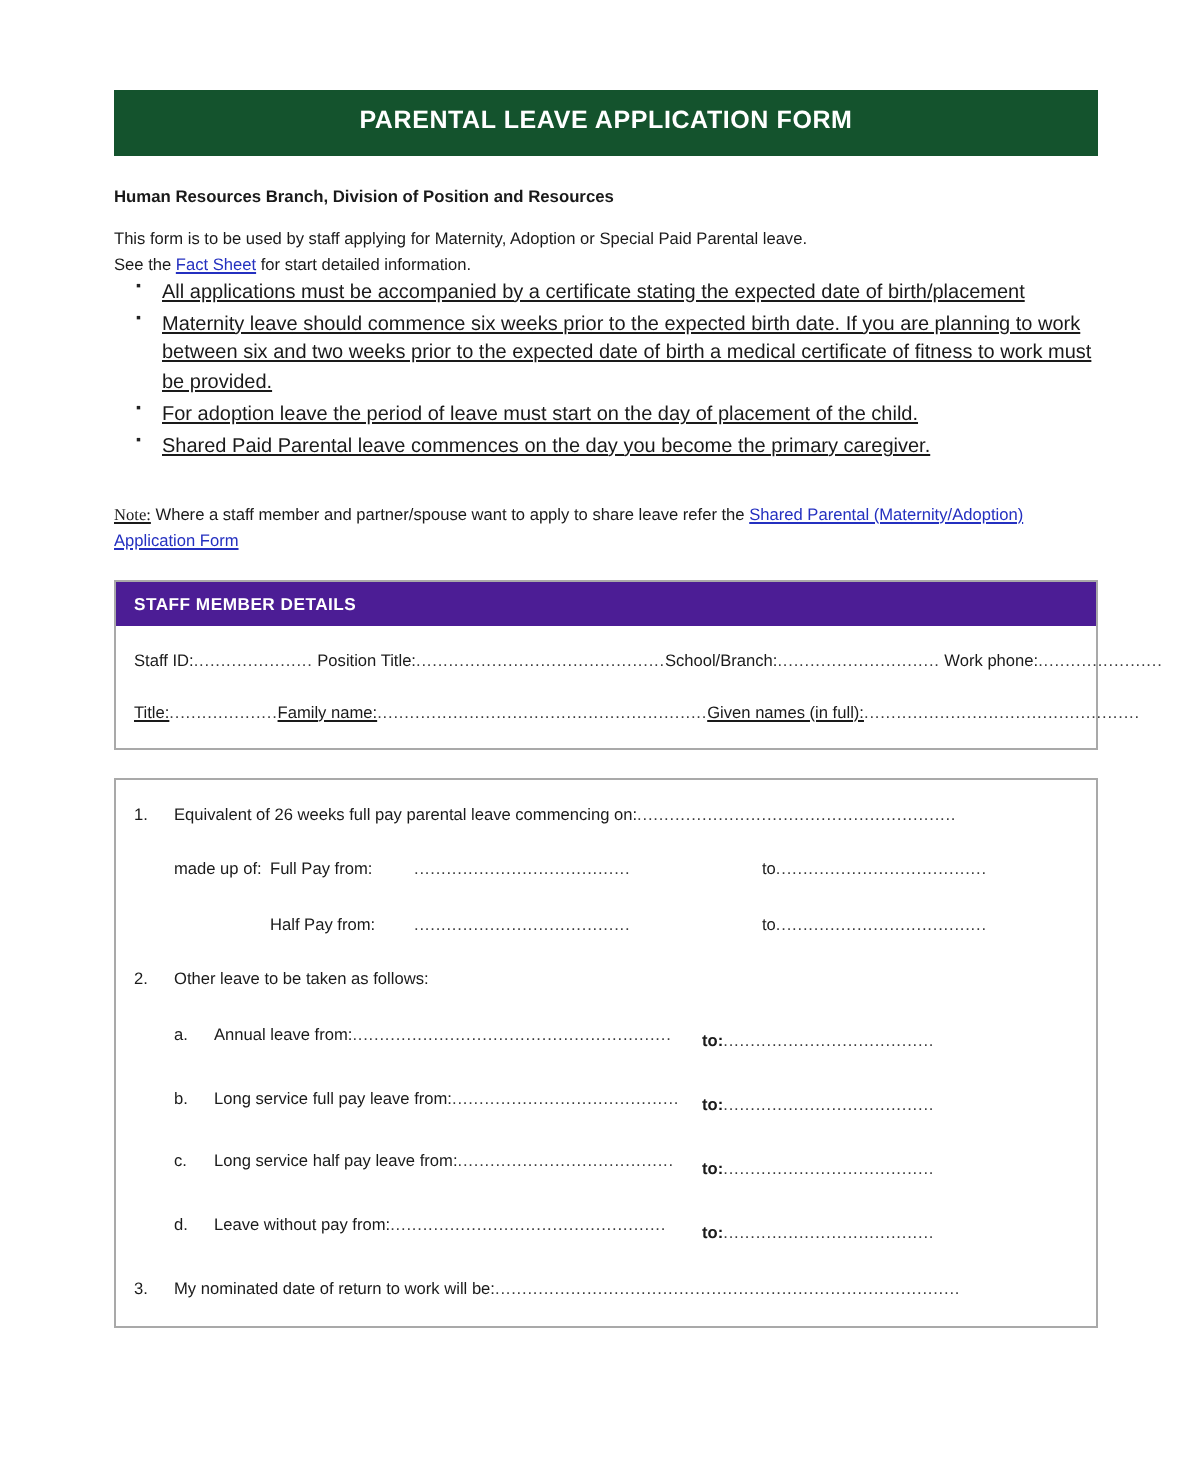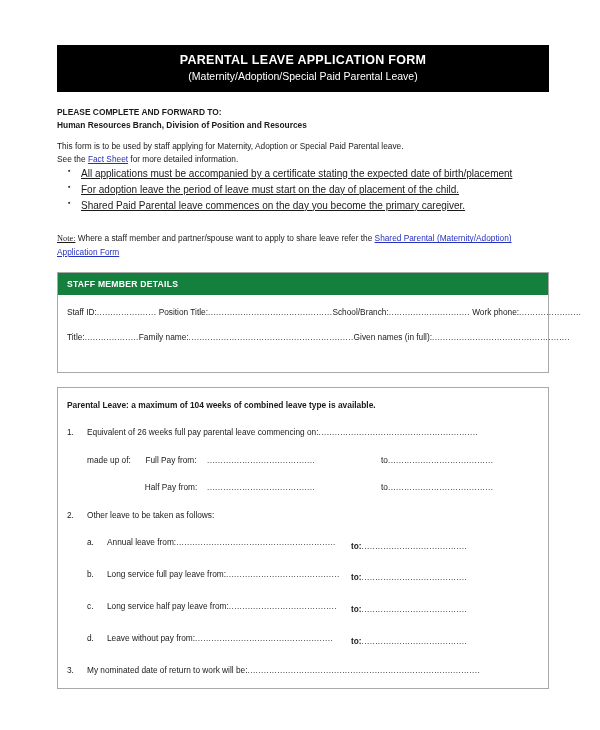--- a/index.html
+++ b/index.html
@@ -27,21 +27,21 @@
 
   .content {
     position: absolute;
     left: 57px;
     top: 45px;
     width: 492px;
   }
 
   
   .title-banner {
-    background: #000000;
+    background: #14532d;
     color: #ffffff;
     text-align: center;
     padding: 8px 4px 9px 4px;
     box-sizing: border-box;
   }
   .title-main {
     font-size: 12.5px;
     font-weight: bold;
     letter-spacing: 0.3px;
     line-height: 1.25;
@@ -101,21 +101,21 @@
     color: #222;
   }
 
   
   .section-box {
     border: 1px solid #a9a9a9;
     box-sizing: border-box;
     background: #ffffff;
   }
   .section-header {
-    background: #15803d;
+    background: #4c1d95;
     color: #ffffff;
     font-size: 8.6px;
     font-weight: bold;
     letter-spacing: 0.25px;
     padding: 6px 9px 6px 9px;
   }
   .section-body {
     padding: 11px 9px 10px 9px;
     font-size: 8.3px;
     line-height: 1.5;
@@ -129,21 +129,21 @@
     display: inline-block;
     vertical-align: bottom;
   }
 
   
   .staff-row {
     white-space: nowrap;
     font-size: 8.3px;
     margin-bottom: 13px;
   }
-  .staff-row:last-child { margin-bottom: 18px; }
+  .staff-row:last-child { margin-bottom: 2px; text-decoration: underline; }
 
   
   .sec2-intro {
     font-weight: bold;
     font-size: 8.4px;
     margin-bottom: 15px;
   }
   .num-item {
     position: relative;
     padding-left: 20px;
@@ -165,21 +165,20 @@
     margin-bottom: 15px;
     white-space: nowrap;
   }
   .sub-row .lead {
     display: inline-block;
     width: 48px;
   }
   .sub-row .lbl {
     display: inline-block;
     width: 72px;
-    text-align: center;
   }
   .sub-row .fill {
     display: inline-block;
     width: 126px;
     overflow: hidden;
   }
   .sub-row .to {
     display: inline-block;
     margin-left: 48px;
   }
@@ -210,32 +209,31 @@
   }
 </style>
 </head>
 <body>
 
 <div class="page">
   <div class="content">
 
     <div class="title-banner">
       <div class="title-main">PARENTAL LEAVE APPLICATION FORM</div>
-      <div class="title-sub">(Maternity/Adoption/Special Paid Parental Leave)</div>
     </div>
 
     <div class="intro">
-      <p class="strong-line">PLEASE COMPLETE AND FORWARD TO:</p>
       <p class="strong-line">Human Resources Branch, Division of Position and Resources</p>
       <div class="gap"></div>
       <p>This form is to be used by staff applying for Maternity, Adoption or Special Paid Parental leave.</p>
-      <p><span>See the </span><a class="link" href="#">Fact Sheet</a><span> for more detailed information.</span></p>
+      <p><span>See the </span><a class="link" href="#">Fact Sheet</a><span> for start detailed information.</span></p>
 
       <ul class="bullets">
         <li>All applications must be accompanied by a certificate stating the expected date of birth/placement</li>
+        <li>Maternity leave should commence six weeks prior to the expected birth date.  If you are planning to work between six and two weeks prior to the expected date of birth a medical certificate of fitness to work must be provided.</li>
         <li>For adoption leave the period of leave must start on the day of placement of the child.</li>
         <li>Shared Paid Parental leave commences on the day you become the primary caregiver.</li>
       </ul>
 
       <div class="gap"></div>
       <div class="gap"></div>
       <p><span class="note-label">Note:</span><span> Where a staff member and partner/spouse want to apply to share leave refer the </span><a class="link" href="#">Shared Parental (Maternity/Adoption) Application Form</a></p>
     </div>
 
     <div class="section-box" style="margin-top:14px;">
@@ -245,21 +243,20 @@
         <div class="staff-row"><span>Staff ID:</span><span class="dots">......................</span><span> Position Title:</span><span class="dots">..............................................</span><span>School/Branch:</span><span class="dots"> ..............................</span><span> Work phone:</span><span class="dots">.......................</span></div>
 
         <div class="staff-row"><span>Title:</span><span class="dots"> ....................</span><span>Family name:</span><span class="dots">  .............................................................</span><span>Given names (in full):</span><span class="dots">...................................................</span></div>
 
       </div>
     </div>
 
     <div class="section-box" style="margin-top:14px;">
       <div class="section-body">
 
-        <div class="sec2-intro">Parental Leave: a maximum of 104 weeks of combined leave type is available.</div>
 
         <div class="num-item">
           <span class="marker">1.</span><span>Equivalent of 26 weeks full pay parental leave commencing on:</span><span class="dots"> ...........................................................</span>
         </div>
 
         <div class="sub-row">
           <span class="lead">made up of:</span><span class="lbl">Full Pay from:</span><span class="fill dots"> ........................................</span><span class="to">to</span><span class="dots">.......................................</span>
         </div>
 
         <div class="sub-row">

